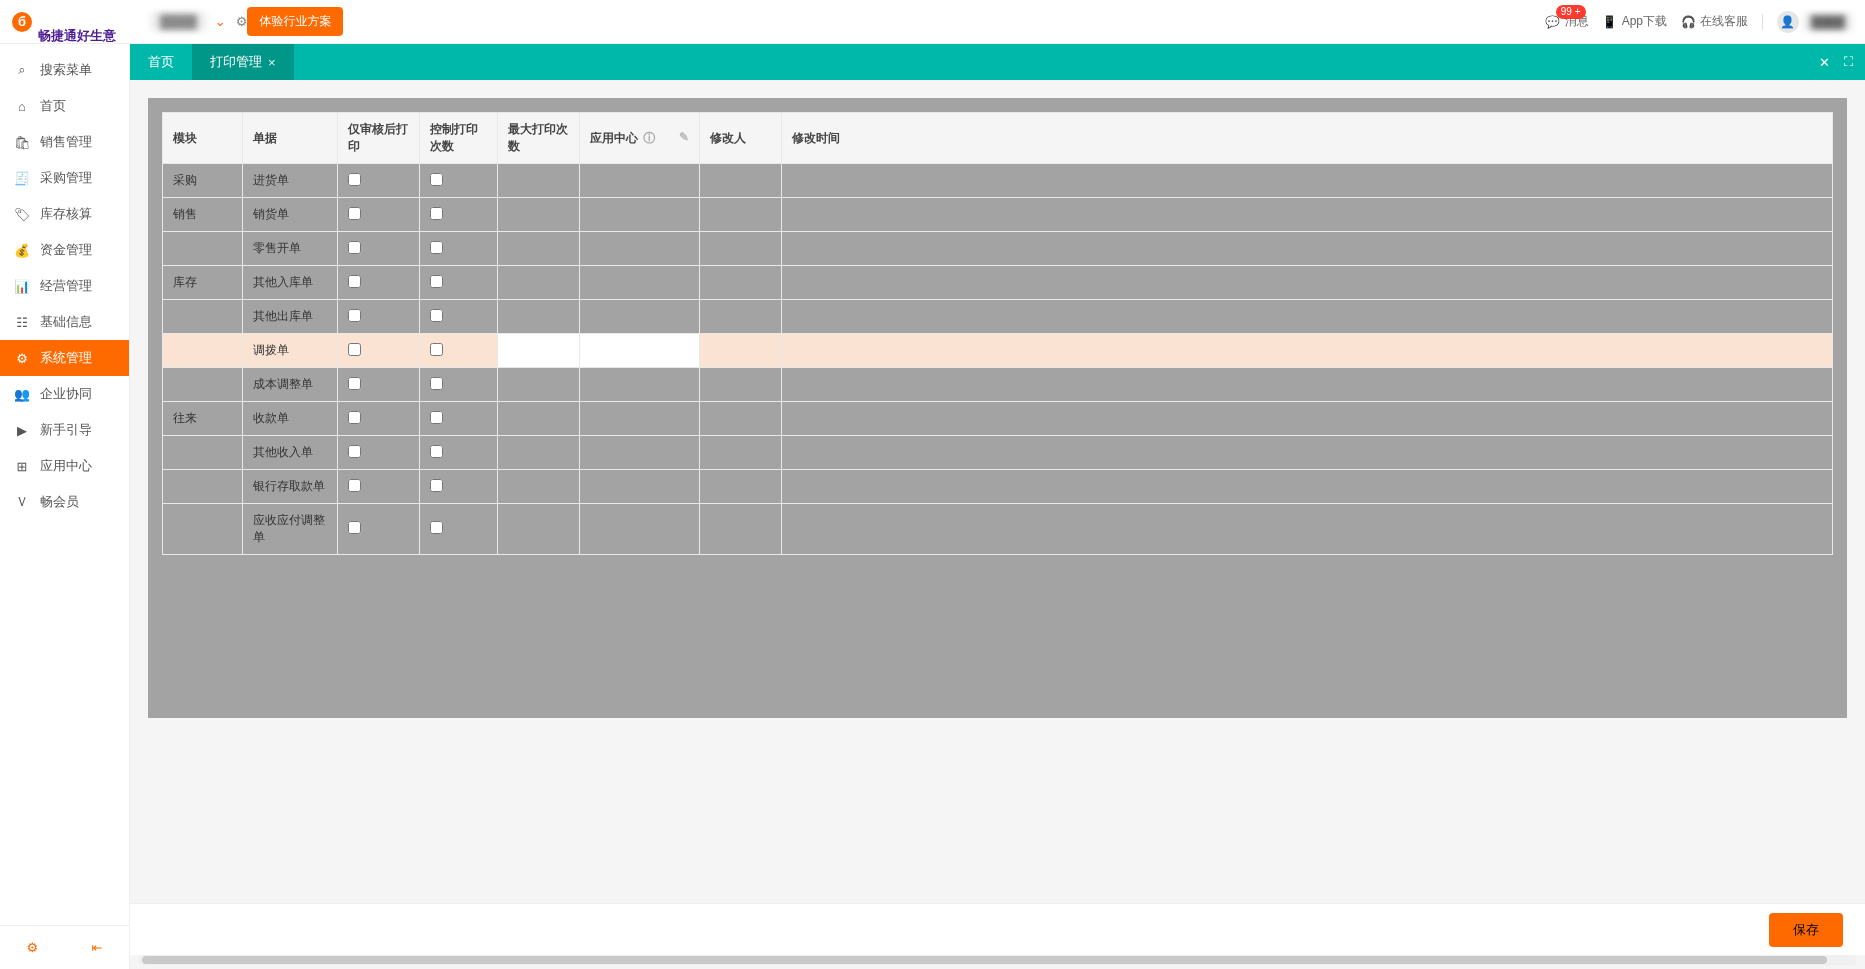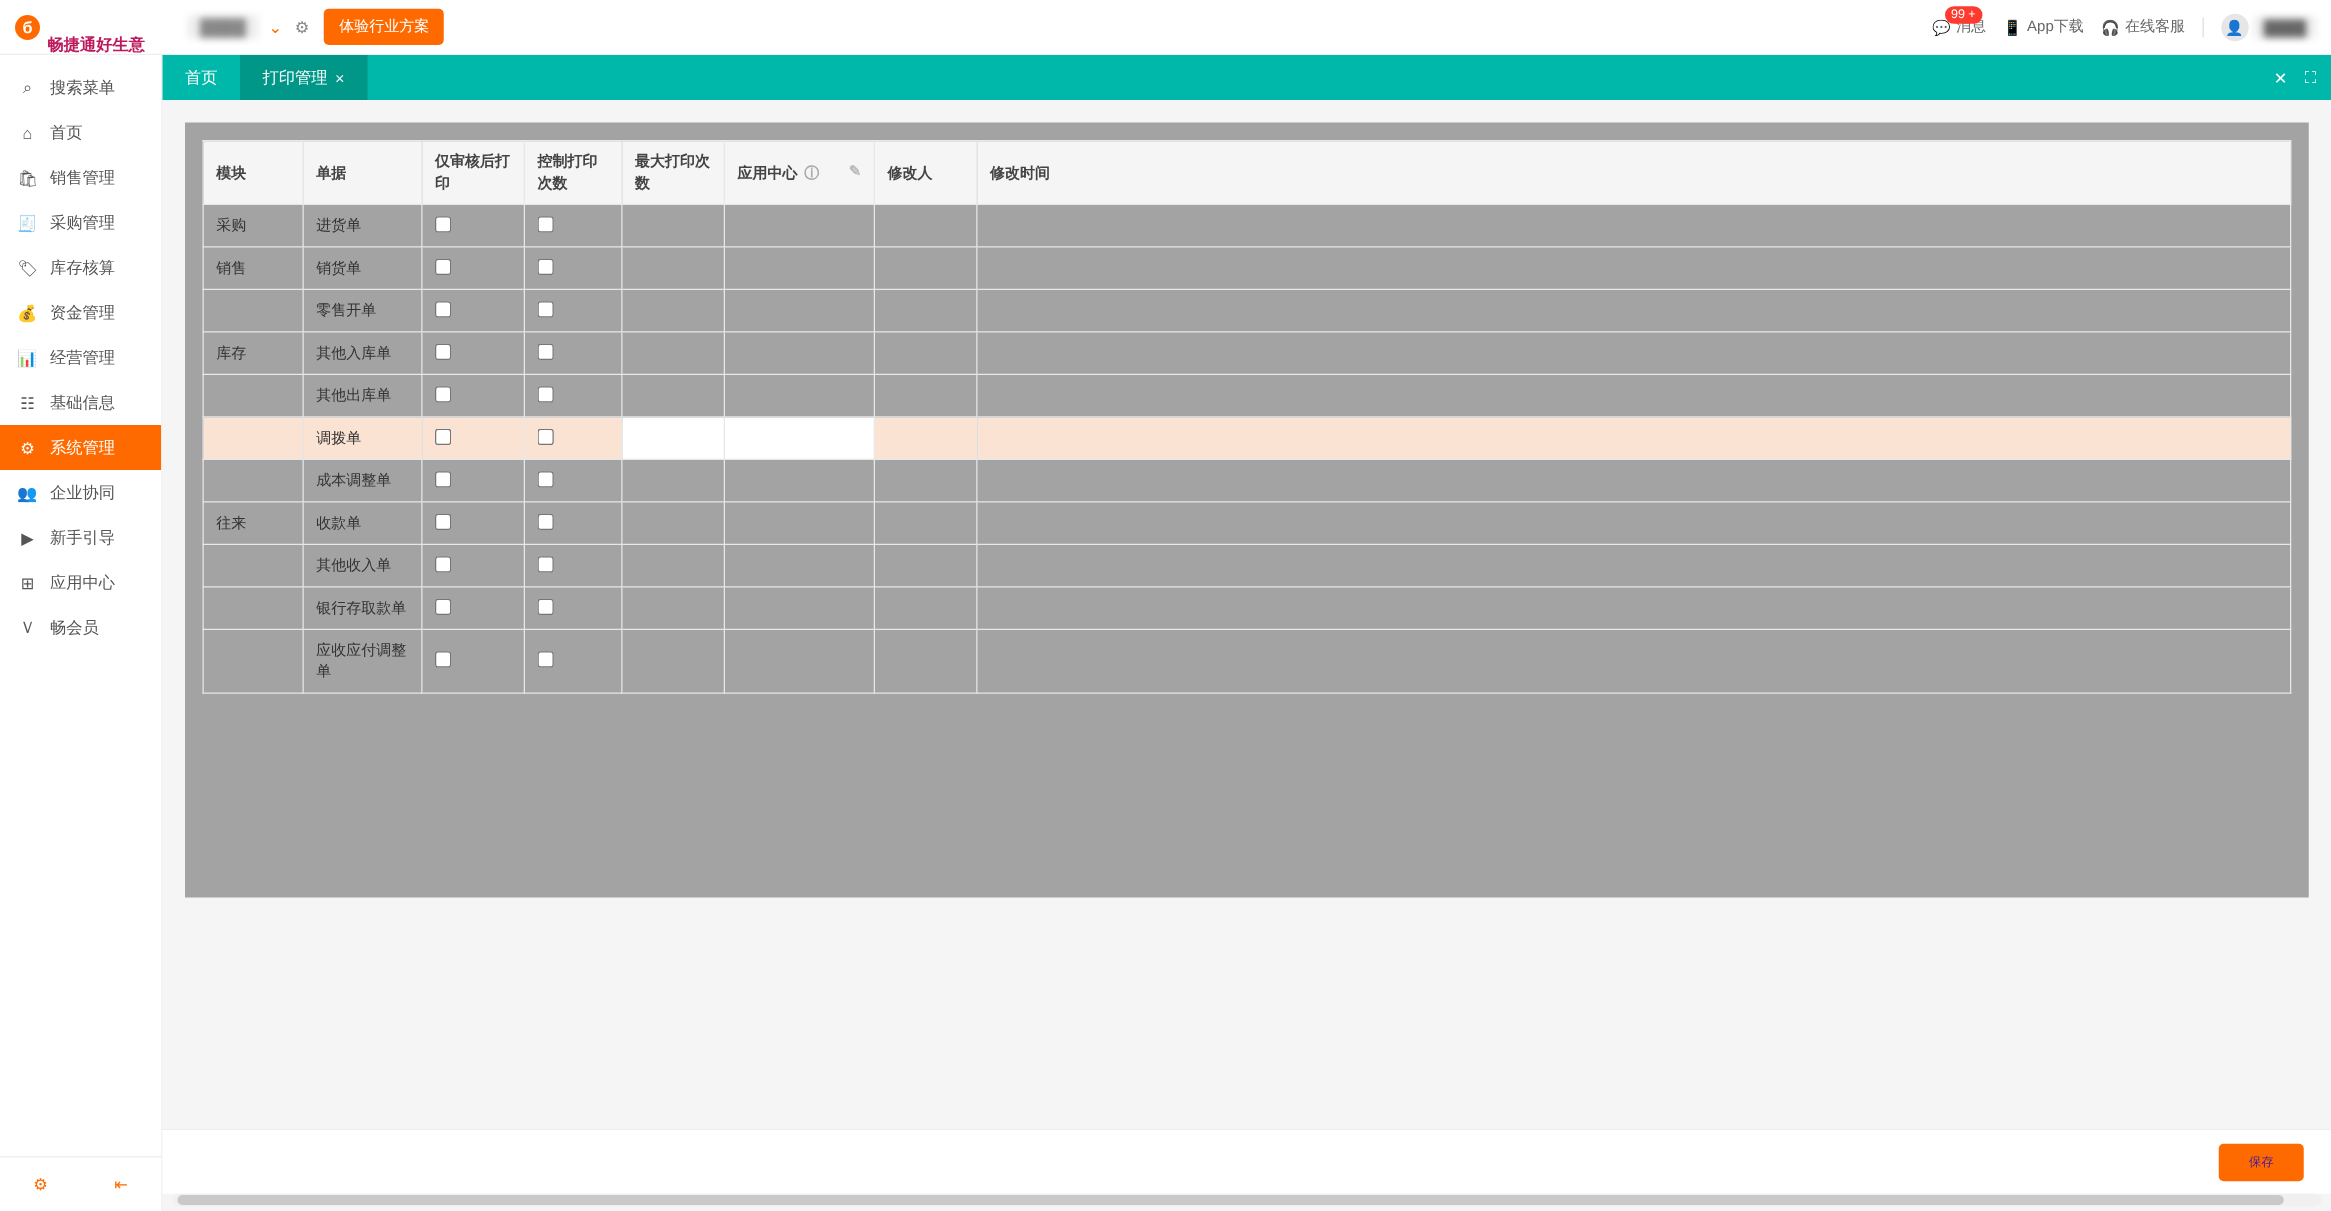--- a/index.html
+++ b/index.html
@@ -3,27 +3,27 @@
 <meta charset="utf-8">
 <style>
   * { box-sizing: border-box; margin: 0; padding: 0; }
   html, body { width: 100%; height: 100%; font-family: "Microsoft YaHei", Arial, sans-serif; font-size: 13px; color: #333; }
   body { display: flex; flex-direction: column; background: #f5f5f5; }
 
   
   .top-header { height: 44px; background: #fff; display: flex; align-items: center; padding: 0 12px; border-bottom: 1px solid #eee; }
   .brand { display: flex; align-items: center; gap: 6px; width: 120px; }
   .brand-logo { width: 20px; height: 20px; border-radius: 50%; background: #ff6a00; display: flex; align-items: center; justify-content: center; color:#fff; font-weight:bold; }
-  .brand-text { color: #be185d; font-weight: 600; font-size: 13px; line-height:1.1;margin-top:44px; }
+  .brand-text { color: #4c1d95; font-weight: 600; font-size: 13px; line-height:1.1;margin-top:44px; }
   .brand-sub { color: #ff6a00; font-size: 10px; }
   .org-sel { margin-left: 18px; display:flex; align-items:center; gap:8px; color:#888; }
   .org-name { filter: blur(3px); background:#eee; padding:2px 10px; border-radius:2px; }
   .chevron { color: #ff6a00; }
   .gear-icon { color:#888; }
-  .promo-btn { margin-left: 12px; background:#ff6a00; color:#fff; border:none; padding:6px 12px; border-radius:4px; font-size:12px; cursor:pointer; }
+  .promo-btn { background:#ff6a00; color:#fff; border:none; padding:6px 12px; border-radius:4px; font-size:12px; cursor:pointer; }
   .top-header .spacer { flex:1; }
   .top-right { display:flex; align-items:center; gap:14px; color:#666; font-size:12px; }
   .top-right .item { display:flex; align-items:center; gap:4px; cursor:pointer; position:relative; }
   .badge { position:absolute; top:-8px; left:10px; background:#ff3b30; color:#fff; font-size:10px; border-radius:8px; padding:0 5px; line-height:14px; }
   .divider-v { width:1px; height:16px; background:#ddd; }
   .avatar { width:22px; height:22px; border-radius:50%; background:#e6e6e6; display:flex; align-items:center; justify-content:center; color:#bbb; }
   .user-name { filter: blur(3px); background:#eee; padding:2px 8px; border-radius:2px; }
 
   
   .main { flex:1; display:flex; min-height:0; }
@@ -61,21 +61,21 @@
   .col-pw { width:120px; }
   .col-editor { width:82px; }
   .col-time { }
   .help-icon { color:#aaa; font-size:12px; margin-left:2px; }
   .edit-pw-icon { float:right; color:#bbb; }
   td.center { text-align:center; }
   input[type=checkbox] { width:13px; height:13px; cursor:pointer; }
 
   
   .footer-bar { height:52px; background:#fff; border-top:1px solid #eee; display:flex; align-items:center; justify-content:flex-end; padding:0 22px; }
-  .save-btn { background:#ff6a00; color:#4c1d95; border:none; padding:8px 24px; border-radius:4px; font-size:10px; cursor:pointer; }
+  .save-btn { background:#ff6a00; color:#000000; border:none; padding:8px 24px; border-radius:4px; font-size:13px; cursor:pointer; }
 
   .hscroll { height:10px; background:#f0f0f0; margin:0 8px 4px 8px; border-radius:5px; position:relative; }
   .hscroll-thumb { position:absolute; left:4px; top:1px; height:8px; width:98%; background:#c9c9c9; border-radius:4px; }
 </style>
 </head>
 <body>
 
 <div class="top-header">
   <div class="brand">
     <div class="brand-logo">б</div>

